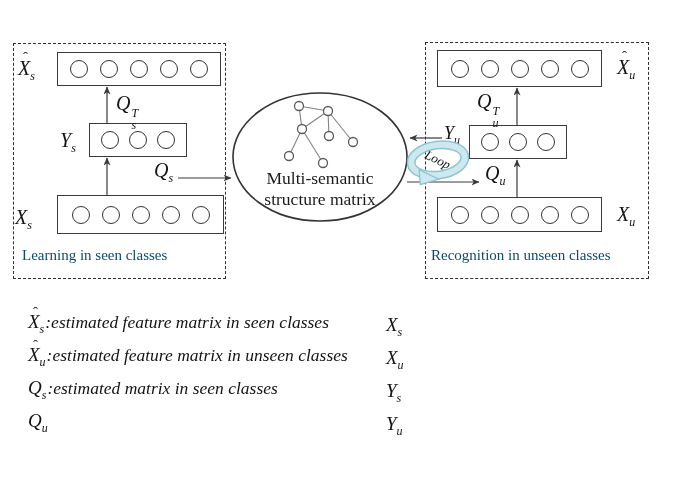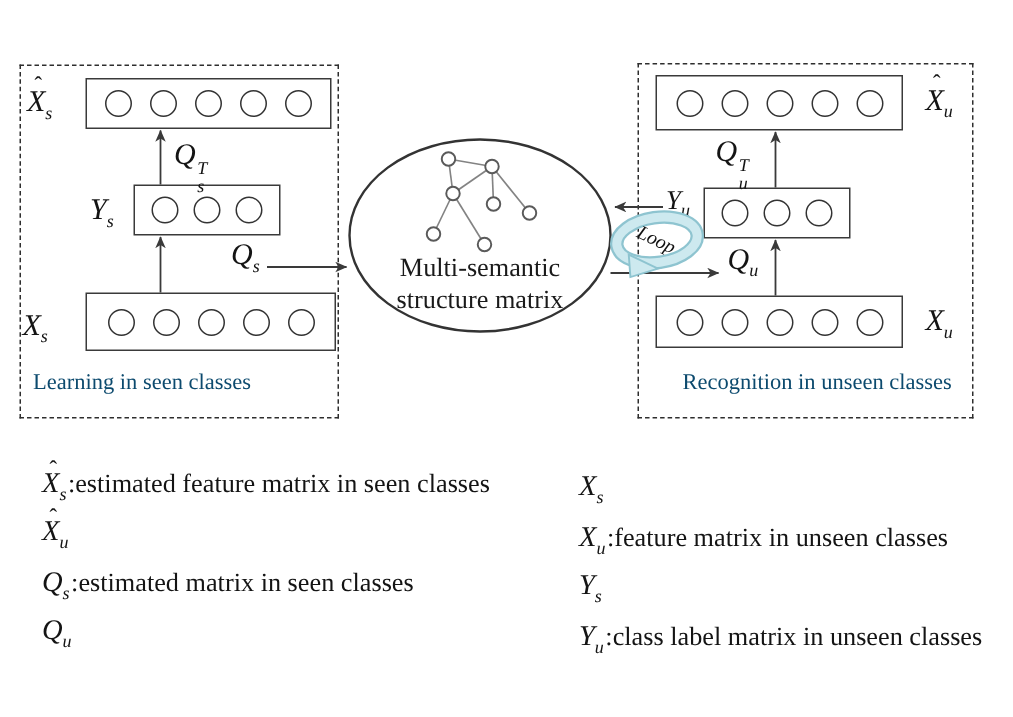--- a/index.html
+++ b/index.html
@@ -16,21 +16,21 @@
   .sym.inline{position:relative;display:inline-block;font-size:19px;}
   .sym .hat{position:absolute;left:5px;top:-7px;font-size:15px;font-style:normal;line-height:1;}
   .sym sub{font-size:12px;font-style:italic;vertical-align:-5px;letter-spacing:0;}
   .supsub{display:inline-flex;flex-direction:column;align-items:flex-start;vertical-align:-7px;line-height:1;margin-left:1px;}
   .supsub .sup,.supsub .sub2{font-size:12px;font-style:italic;}
   .fusion-text{position:absolute;left:233px;top:168px;width:174px;text-align:center;font-size:17.5px;line-height:21px;color:#1a1a1a;}
   .legend-col{position:absolute;display:flex;flex-direction:column;gap:9px;}
   #legend-left{left:28px;top:312px;}
   #legend-right{left:386px;top:315px;}
   .legend-row{display:flex;align-items:baseline;height:24px;font-size:17.5px;white-space:nowrap;}
-  .legend-row .desc{margin-left:1px;}
+  .legend-row .desc{margin-left:1px;font-style:italic;}
   svg.overlay{position:absolute;left:0;top:0;pointer-events:none;}
   .arrow{stroke:var(--line,#3a3a3a);stroke-width:1.2;fill:none;marker-end:url(#ah);}
   .tree-edge{stroke:#838383;stroke-width:1.1;}
   .tree-node{fill:#fff;stroke:#5a5a5a;stroke-width:1.3;}
   .fusion-ellipse{fill:none;stroke:#333;stroke-width:1.6;}
   .loop-ring-outer{fill:none;stroke:var(--loop-edge,#8ec4d0);stroke-width:9;}
   .loop-ring-inner{fill:none;stroke:var(--loop-fill,#cde9ef);stroke-width:6;}
   .loop-head{fill:var(--loop-fill,#cde9ef);stroke:var(--loop-edge,#8ec4d0);stroke-width:1.3;}
   .loop-text{font-style:italic;font-size:13px;fill:#111;font-family:"Liberation Serif","DejaVu Serif",serif;}
 </style>
@@ -103,21 +103,21 @@
         <span class="sub2">u</span>
       </span></span>
 
   <span class="sym" style="left:485px;top:162px;"><span>Q</span><sub>u</sub></span>
 
   <span class="sym" style="left:617px;top:203px;"><span>X</span><sub>u</sub></span>
 
   <span class="sym" style="left:444px;top:124px;font-size:18px;"><span>Y</span><sub>u</sub></span>
 
   <div class="caption" style="left:22px;top:247px;">Learning in seen classes</div>
-  <div class="caption" style="left:455px;top:247px;text-align:right;">Recognition in unseen classes</div>
+  <div class="caption" style="left:431px;top:247px;text-align:right;">Recognition in unseen classes</div>
 
   <div class="fusion-text">
     <div>Multi-semantic</div>
     <div>structure matrix</div>
   </div>
 
   <svg class="overlay" width="675" height="478" viewBox="0 0 675 478">
     <defs>
       <marker id="ah" markerWidth="10" markerHeight="9" refX="7.5" refY="3.5" orient="auto" markerUnits="userSpaceOnUse">
         <path d="M0,0 L8,3.5 L0,7 L2.2,3.5 Z" fill="#3a3a3a"></path>
@@ -159,40 +159,39 @@
     <text class="loop-text" x="438" y="164" text-anchor="middle" transform="rotate(26 438 159)">Loop</text>
   </svg>
 
   <div class="legend-col" id="legend-left">
     <div class="legend-row">
       <span class="sym inline"><span class="hat">ˆ</span><span>X</span><sub>s</sub></span>
       <span class="desc">:estimated feature matrix in seen classes</span>
     </div>
     <div class="legend-row">
       <span class="sym inline"><span class="hat">ˆ</span><span>X</span><sub>u</sub></span>
+      <span class="desc">:estimated feature matrix in unseen classes</span>
     </div>
     <div class="legend-row">
       <span class="sym inline"><span>Q</span><sub>s</sub></span>
       <span class="desc">:estimated matrix in seen classes</span>
     </div>
     <div class="legend-row">
       <span class="sym inline"><span>Q</span><sub>u</sub></span>
     </div>
   </div>
 
   <div class="legend-col" id="legend-right">
     <div class="legend-row">
       <span class="sym inline"><span>X</span><sub>s</sub></span>
     </div>
     <div class="legend-row">
       <span class="sym inline"><span>X</span><sub>u</sub></span>
-      <span class="desc">:feature matrix in unseen classes</span>
     </div>
     <div class="legend-row">
       <span class="sym inline"><span>Y</span><sub>s</sub></span>
     </div>
     <div class="legend-row">
       <span class="sym inline"><span>Y</span><sub>u</sub></span>
-      <span class="desc">:class label matrix in unseen classes</span>
     </div>
   </div>
 
 </div>
 
 </body></html>

